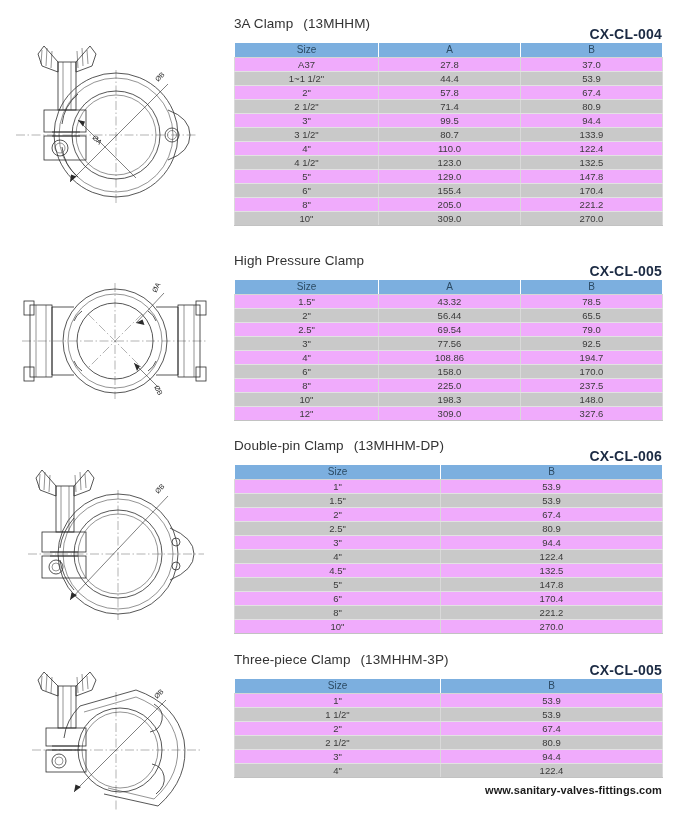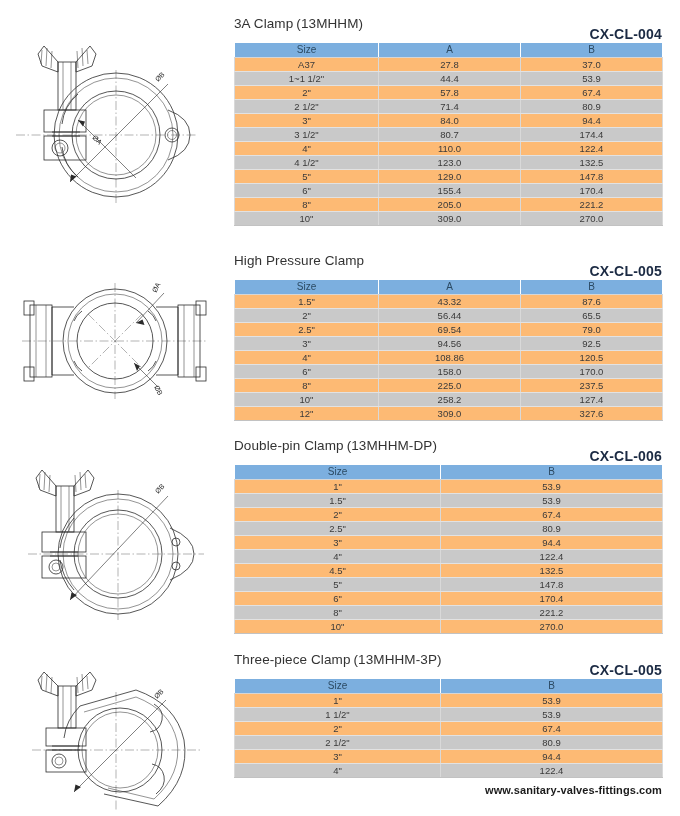--- a/index.html
+++ b/index.html
@@ -53,21 +53,21 @@
     position: absolute;
     left: 0;
     top: 0;
     font-size: 13.5px;
     font-weight: 400;
     color: #333333;
     white-space: nowrap;
     letter-spacing: 0.1px;
   }
   .sec-title .model {
-    margin-left: 3px;
+    margin-left: 10px;
   }
   .sec-title.gap .model {
   }
   .sec-code {
     position: absolute;
     right: 0;
     bottom: 0;
     font-size: 14px;
     font-weight: bold;
     color: #1b2a43;
@@ -100,21 +100,21 @@
     padding: 0;
     text-align: center;
     color: #3a3a3a;
     border-left: 1px solid #d9d9d9;
     border-right: 1px solid #d9d9d9;
     border-top: 1px solid #e2e2e2;
     border-bottom: 1px solid #e2e2e2;
     font-size: 9.5px;
   }
   table.spec tr.odd td {
-    background: #fdba74;
+    background: #f0abfc;
   }
   table.spec tr.even td {
     background: #c9c9c9;
   }
   table.spec tr:last-child td {
     border-bottom: 1px solid #c2c2c2;
   }
 
   
   table.spec.cols3 col.c-size { width: 144px; }
@@ -235,27 +235,27 @@
               <td>57.8</td>
               <td>67.4</td>
             </tr>
             <tr class="even">
               <td>2 1/2"</td>
               <td>71.4</td>
               <td>80.9</td>
             </tr>
             <tr class="odd">
               <td>3"</td>
-              <td>84.0</td>
+              <td>99.5</td>
               <td>94.4</td>
             </tr>
             <tr class="even">
               <td>3 1/2"</td>
               <td>80.7</td>
-              <td>174.4</td>
+              <td>133.9</td>
             </tr>
             <tr class="odd">
               <td>4"</td>
               <td>110.0</td>
               <td>122.4</td>
             </tr>
             <tr class="even">
               <td>4 1/2"</td>
               <td>123.0</td>
               <td>132.5</td>
@@ -345,56 +345,56 @@
             <tr>
           <th>Size</th>
           <th>A</th>
           <th>B</th>
         </tr>
           </thead>
         <tbody>
             <tr class="odd">
               <td>1.5"</td>
               <td>43.32</td>
-              <td>87.6</td>
+              <td>78.5</td>
             </tr>
             <tr class="even">
               <td>2"</td>
               <td>56.44</td>
               <td>65.5</td>
             </tr>
             <tr class="odd">
               <td>2.5"</td>
               <td>69.54</td>
               <td>79.0</td>
             </tr>
             <tr class="even">
               <td>3"</td>
-              <td>94.56</td>
+              <td>77.56</td>
               <td>92.5</td>
             </tr>
             <tr class="odd">
               <td>4"</td>
               <td>108.86</td>
-              <td>120.5</td>
+              <td>194.7</td>
             </tr>
             <tr class="even">
               <td>6"</td>
               <td>158.0</td>
               <td>170.0</td>
             </tr>
             <tr class="odd">
               <td>8"</td>
               <td>225.0</td>
               <td>237.5</td>
             </tr>
             <tr class="even">
               <td>10"</td>
-              <td>258.2</td>
-              <td>127.4</td>
+              <td>198.3</td>
+              <td>148.0</td>
             </tr>
             <tr class="odd">
               <td>12"</td>
               <td>309.0</td>
               <td>327.6</td>
             </tr>
           </tbody>
       </table>
     </div>
   </div>

